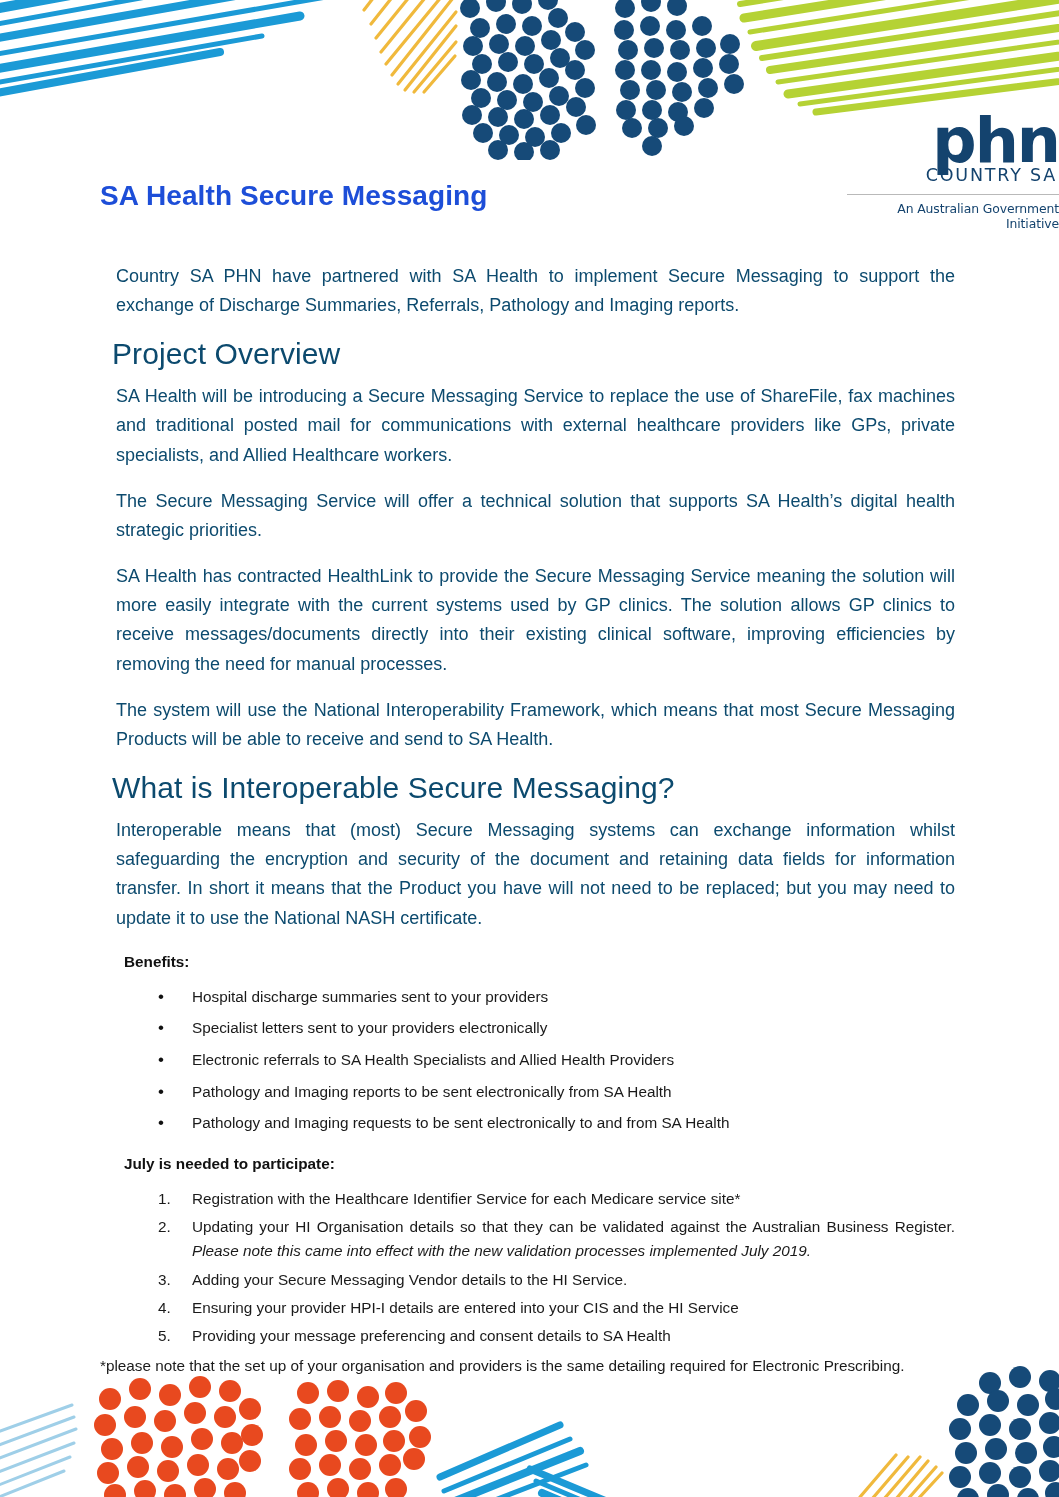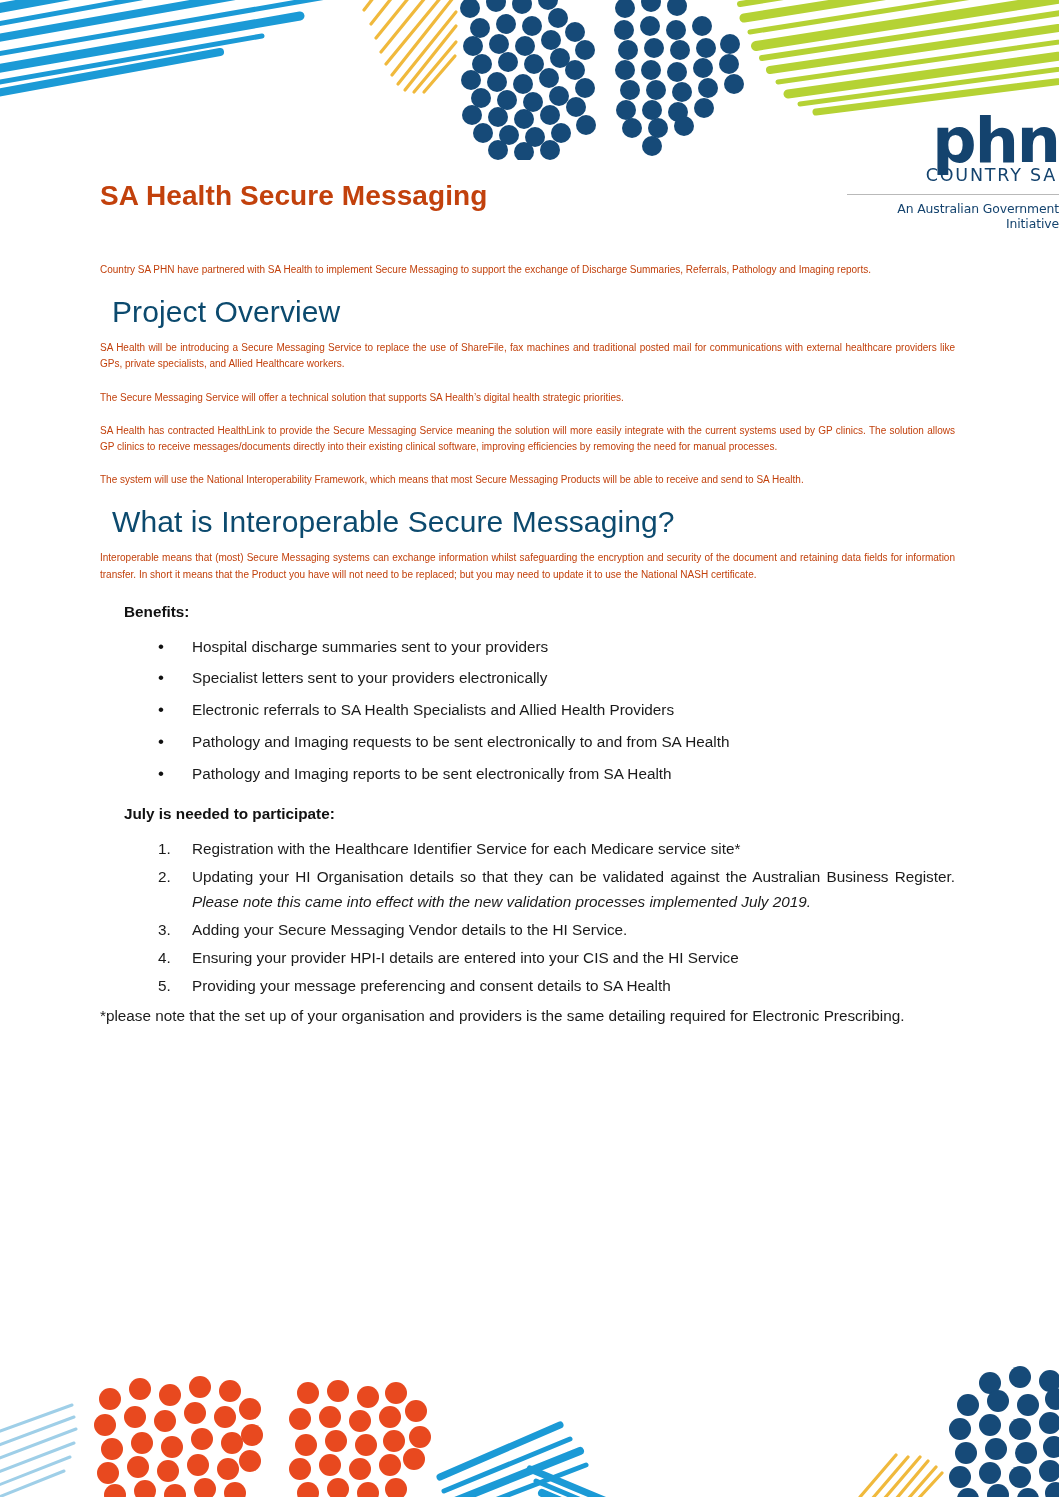--- a/index.html
+++ b/index.html
@@ -75,44 +75,44 @@
 
   
   #content {
     position: absolute;
     top: 0;
     left: 100px;
     width: 855px;
   }
 
   h1#doc-title {
-    color: #c2410c;
+    color: #1d4ed8;
     font-size: 28px;
     font-weight: 700;
     margin: 0;
     padding: 0;
     position: absolute;
     top: 180px;
     left: 0;
     letter-spacing: 0.1px;
   }
 
   #body-flow {
     position: absolute;
     top: 262px;
     left: 0;
     width: 855px;
   }
 
   p.para {
-    font-size: 10px;
+    font-size: 18px;
     line-height: 1.62;
     text-align: justify;
-    margin: 0 0 17px 0;
-    color: #c2410c;
+    margin: 0 0 17px 16px;
+    color: #0c4a6e;
   }
 
   h2.section {
     color: #0c4a6e;
     font-size: 30px;
     font-weight: 400;
     margin: 16px 0 11px 12px;
     letter-spacing: 0.1px;
   }
 
@@ -331,22 +331,22 @@
     <h2 class="section">What is Interoperable Secure Messaging?</h2>
 
     <p class="para">Interoperable means that (most) Secure Messaging systems can exchange information whilst safeguarding the encryption and security of the document and retaining data fields for information transfer. In short it means that the Product you have will not need to be replaced; but you may need to update it to use the National NASH certificate.</p>
 
     <h3 class="subhead">Benefits:</h3>
 
     <ul class="bullets" id="benefits-list">
         <li>Hospital discharge summaries sent to your providers</li>
         <li>Specialist letters sent to your providers electronically</li>
         <li>Electronic referrals to SA Health Specialists and Allied Health Providers</li>
+        <li>Pathology and Imaging reports to be sent electronically from SA Health</li>
         <li>Pathology and Imaging requests to be sent electronically to and from SA Health</li>
-        <li>Pathology and Imaging reports to be sent electronically from SA Health</li>
       </ul>
 
     <h3 class="subhead">July is needed to participate:</h3>
 
     <ol class="numbers" id="participate-list">
         <li><span>Registration with the Healthcare Identifier Service for each Medicare service site*</span></li>
         <li><span>Updating your HI Organisation details so that they can be validated against the Australian Business Register. </span><i>Please note this came into effect with the new validation processes implemented July 2019.</i></li>
         <li><span>Adding your Secure Messaging Vendor details to the HI Service.</span></li>
         <li><span>Ensuring your provider HPI-I details are entered into your CIS and the HI Service</span></li>
         <li><span>Providing your message preferencing and consent details to SA Health</span></li>

